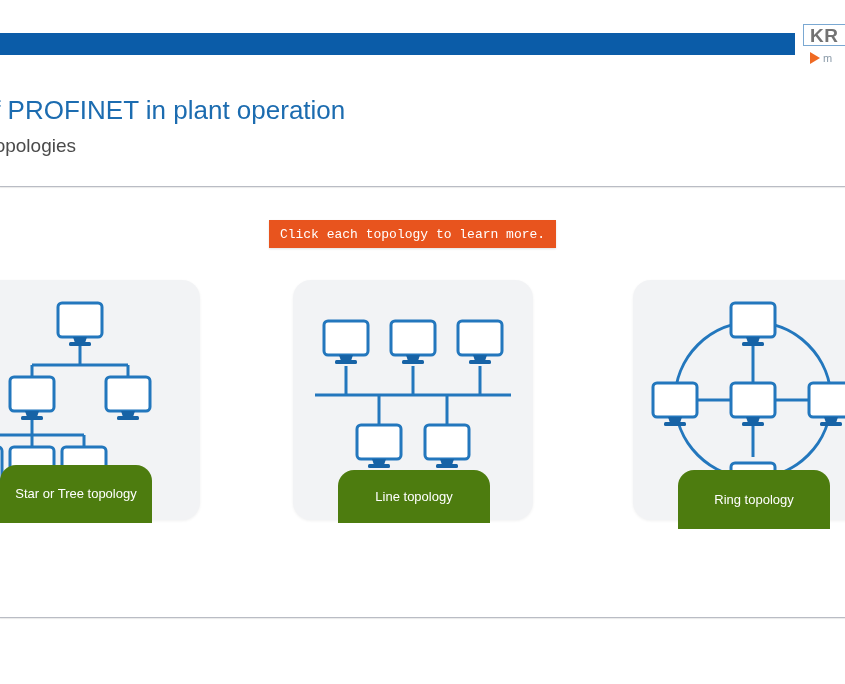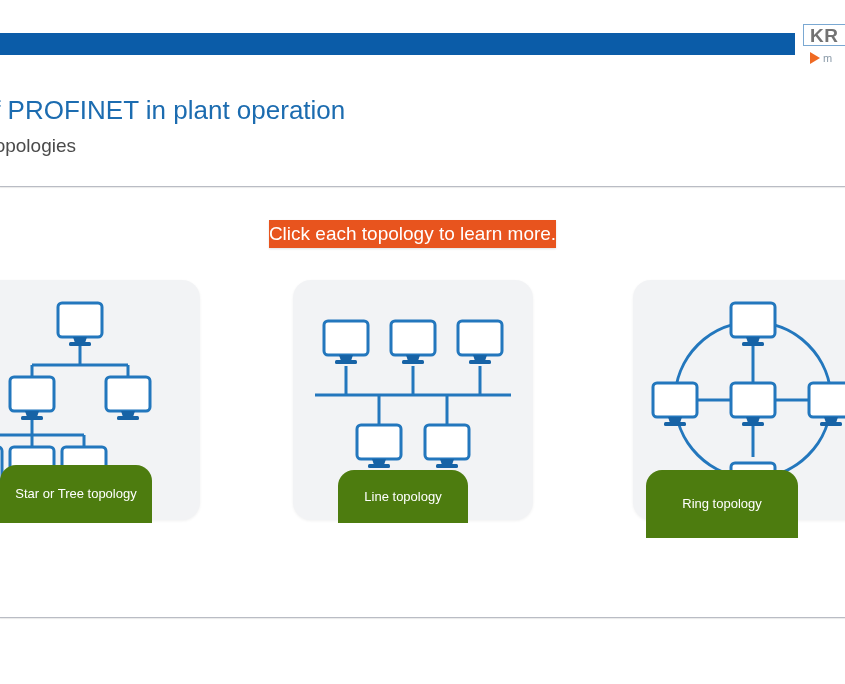--- a/index.html
+++ b/index.html
@@ -117,22 +117,23 @@
     width: 287px;
     height: 28px;
     background: #e8541e;
     display: flex;
     align-items: center;
     justify-content: center;
     box-shadow: 0 1px 2px rgba(0,0,0,0.12);
   }
   #callout-text {
     color: #ffffff;
-    font-size: 19px;
-    white-space: nowrap;
+    font-size: 13px;
+    white-space: nowrap;
+    font-family: Liberation Mono, monospace;
   }
 
   
   .card {
     position: absolute;
     top: 280px;
     width: 240px;
     height: 240px;
     background: #f2f3f5;
     border-radius: 18px;
@@ -160,24 +161,24 @@
     color: #ffffff;
     font-size: 13px;
     line-height: 1.35;
     padding: 0 10px;
     box-sizing: border-box;
   }
   #label-star {
     left: 0px;  top: 465px; width: 152px; height: 58px;
   }
   #label-line {
-    left: 338px; top: 470px; width: 130px; height: 53px;
+    left: 338px; top: 470px; width: 152px; height: 53px;
   }
   #label-ring {
-    left: 646px; top: 470px; width: 152px; height: 68px;
+    left: 678px; top: 470px; width: 152px; height: 59px;
   }
 </style>
 </head>
 <body>
 
 <div id="header-bar"></div>
 
 <div id="logo-block">
   <div id="logo-box">
     <span id="logo-text">KR</span>

